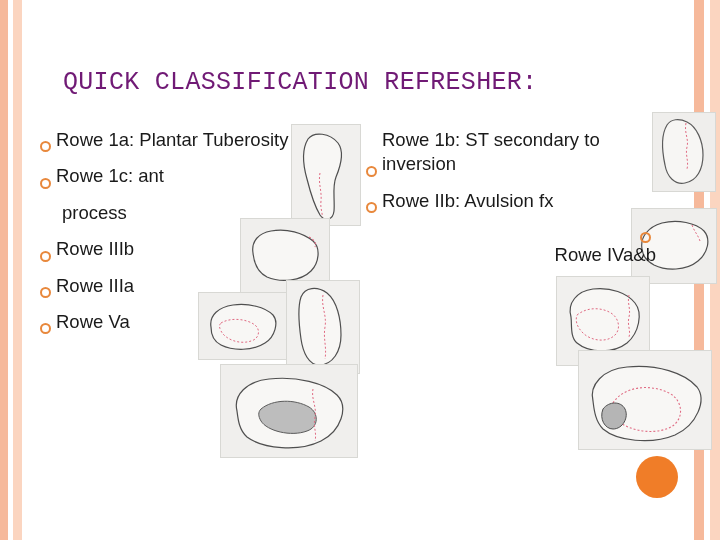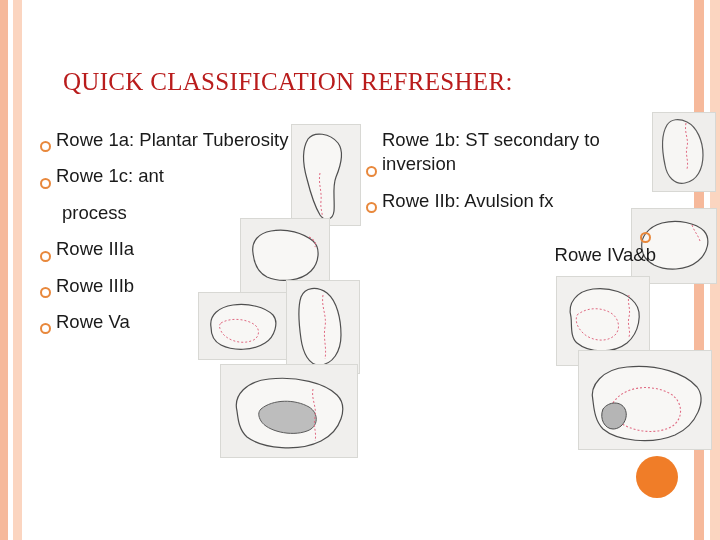--- a/index.html
+++ b/index.html
@@ -17,22 +17,22 @@
   .band-left-4{left:22px;width:6px;background:#ffffff;}
 
   .band-right-1{right:0;width:10px;background:#fbd5c0;}
   .band-right-2{right:10px;width:6px;background:#ffffff;}
   .band-right-3{right:16px;width:10px;background:#f6b99b;}
   .band-right-4{right:26px;width:5px;background:#ffffff;}
 
   
   .title{
     position:absolute;left:63px;top:68px;
-    font-size:25px;color:#b91c1c;letter-spacing:0.3px;
-    font-family:Liberation Serif, serif;
+    font-size:25px;color:#701a75;letter-spacing:0.3px;
+    font-family:Liberation Mono, monospace;
     white-space:nowrap;
   }
 
   
   .col{position:absolute;}
   .col-left{left:40px;top:128px;width:250px;}
   .col-right{left:366px;top:128px;width:290px;}
 
   .bullet-row{
     display:flex;align-items:flex-end;
@@ -172,34 +172,34 @@
 
   <div class="bullet-row">
     <span class="bullet-mark"></span>
     <span class="bullet-text indent-sub">process</span>
   </div>
 
   <div class="bullet-row">
     <span class="bullet-mark">
         <span class="ring"></span>
       </span>
+    <span class="bullet-text">Rowe IIIb</span>
+  </div>
+
+  <div class="bullet-row">
+    <span class="bullet-mark">
+        <span class="ring"></span>
+      </span>
     <span class="bullet-text">Rowe IIIa</span>
   </div>
 
   <div class="bullet-row">
     <span class="bullet-mark">
         <span class="ring"></span>
       </span>
-    <span class="bullet-text">Rowe IIIb</span>
-  </div>
-
-  <div class="bullet-row">
-    <span class="bullet-mark">
-        <span class="ring"></span>
-      </span>
     <span class="bullet-text">Rowe Va</span>
   </div>
 
 </div>
 
 <div class="col col-right">
 
   <div class="bullet-row">
     <span class="bullet-mark">
         <span class="ring"></span>

